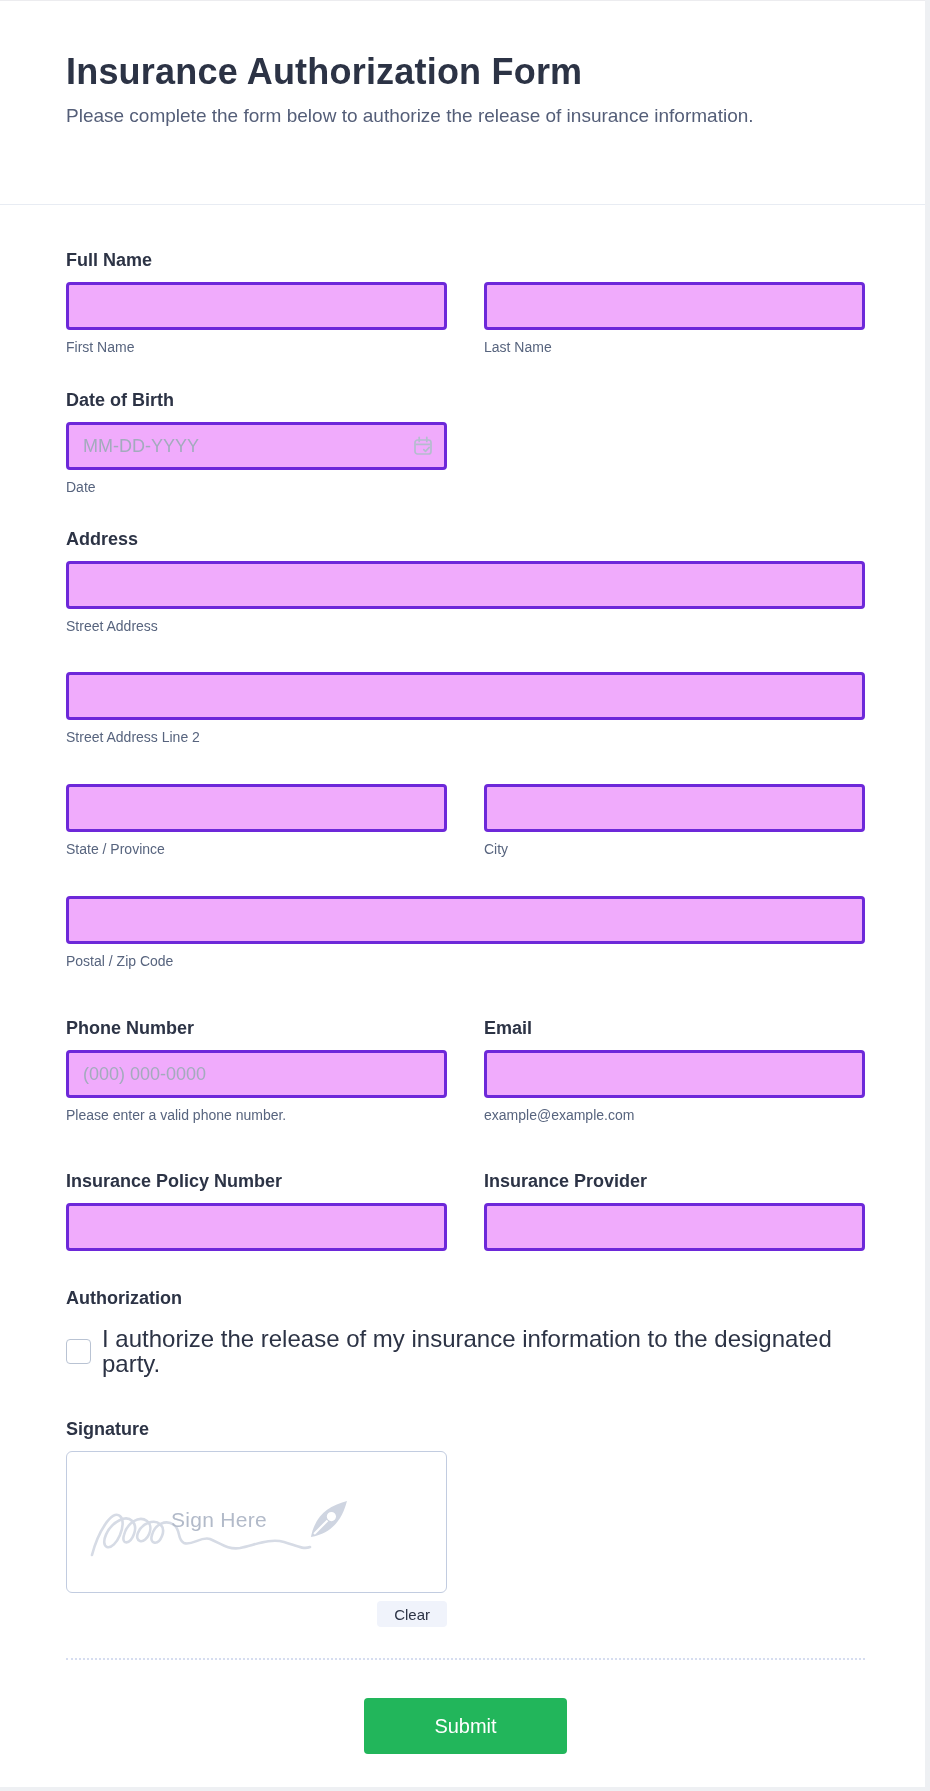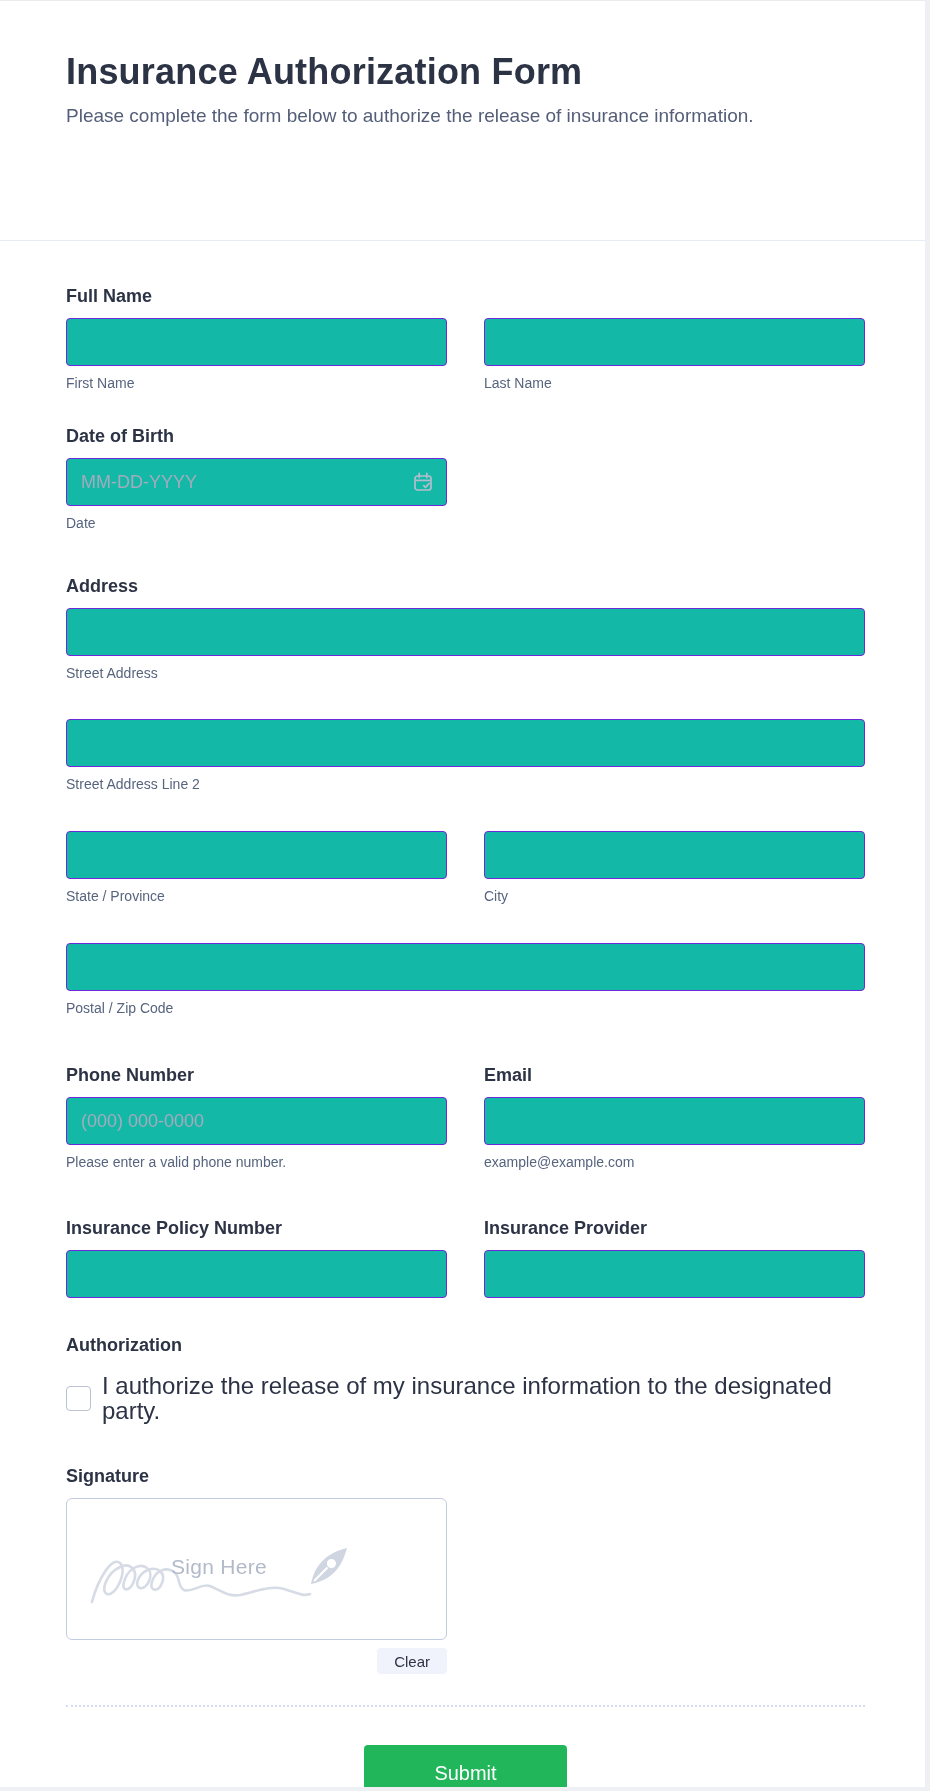--- a/index.html
+++ b/index.html
@@ -12,21 +12,21 @@
     position: relative;
     overflow: hidden;
   }
   .edge-top    { position: absolute; top: 0; left: 0; width: 100%; height: 1px; background: #ececef; }
   .edge-right  { position: absolute; top: 0; right: 0; width: 5px; height: 100%; background: #eef0f3; }
   .edge-bottom { position: absolute; bottom: 0; left: 0; width: 100%; height: 4px; background: #eef0f3; }
 
   
   .header {
     padding: 50px 66px 0 66px;
-    height: 241px;
+    height: 205px;
     border-bottom: 1px solid #e8ecf3;
   }
   .header h1 {
     font-size: 36px;
     line-height: 44px;
     font-weight: 700;
     letter-spacing: 0.2px;
     color: #2c3345;
   }
   .header .subtitle {
@@ -47,41 +47,41 @@
     color: #2c3345;
     margin-bottom: 10px;
   }
   .two-col { display: flex; gap: 37px; }
   .col { flex: 1 1 0; min-width: 0; }
 
   .text-input {
     display: block;
     width: 100%;
     height: 48px;
-    border: 1px solid #6d28d9;
+    border: 3px solid #6d28d9;
     border-radius: 4px;
-    background: #14b8a6;
+    background: #f0abfc;
     font-family: "Liberation Sans", sans-serif;
     font-size: 18px;
     color: #2c3345;
     padding: 0 14px;
     outline: none;
   }
   .text-input::placeholder { color: #a3abbd; opacity: 1; }
 
   .sublabel {
     display: block;
     margin-top: 8px;
     font-size: 14px;
     line-height: 18px;
     color: #57647e;
   }
 
   .mt-section-sm { margin-top: 32px; }
-  .mt-section    { margin-top: 42px; }
+  .mt-section    { margin-top: 31px; }
   .mt-line       { margin-top: 37px; }
   .mt-line2      { margin-top: 38px; }
   .mt-row        { margin-top: 46px; }
   .mt-row2       { margin-top: 45px; }
   .mt-auth       { margin-top: 35px; }
   .mt-sig        { margin-top: 41px; }
 
   .input-wrap { position: relative; }
   .calendar-btn {
     position: absolute;

